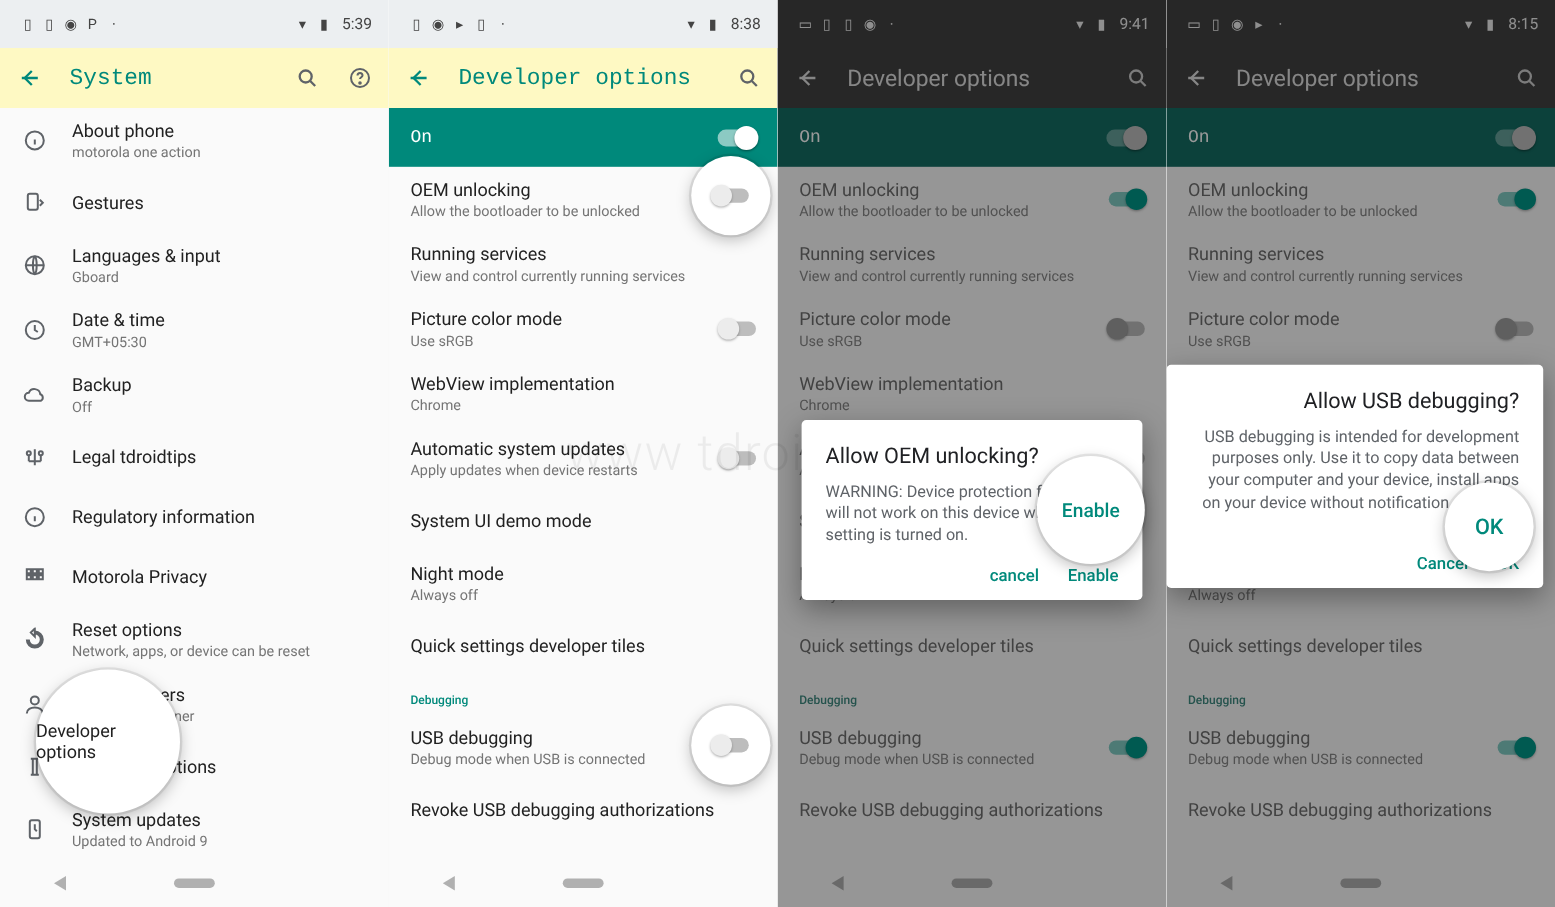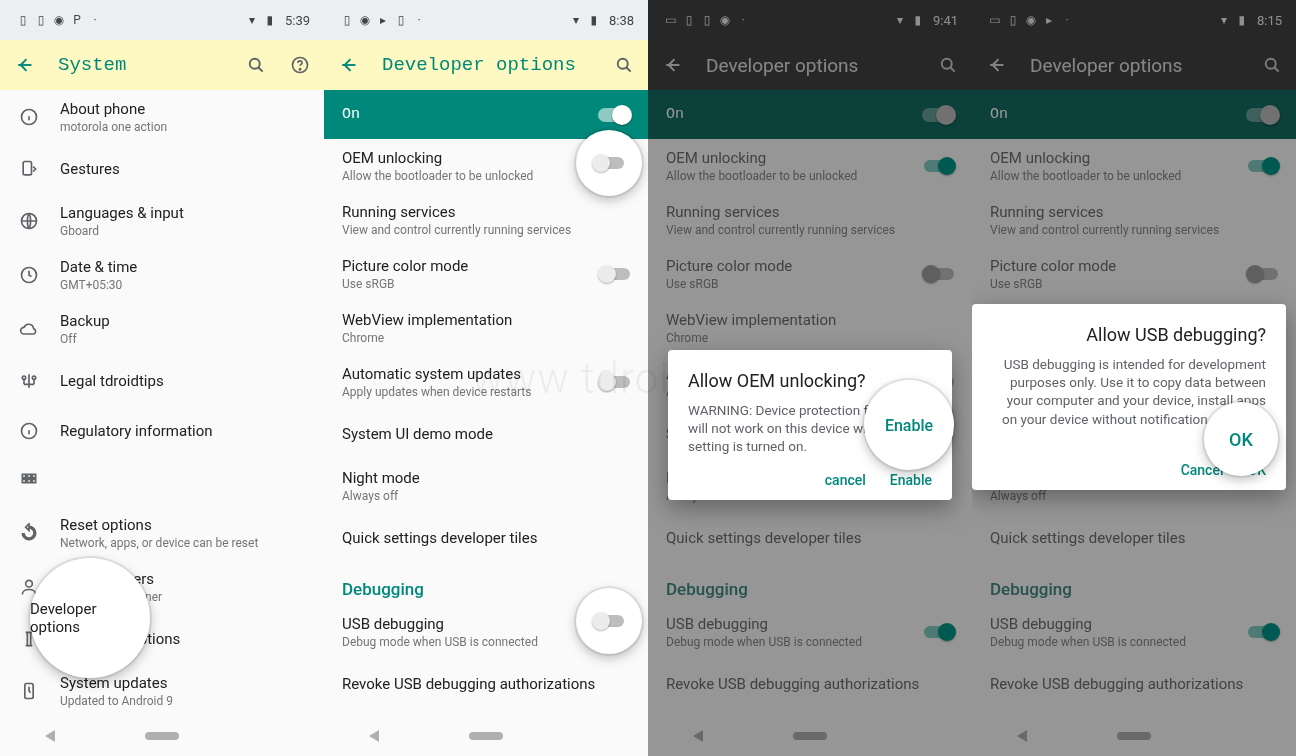--- a/index.html
+++ b/index.html
@@ -96,21 +96,21 @@
     display:flex;
     align-items:center;
     padding: 10px 18px;
     min-height: 50px;
     gap: 20px;
   }
   .row .icon { width:22px; color:#5f6368; display:flex; justify-content:center; }
   .row .text { flex:1; }
   .row .primary { font-size:15px; color:#212121; }
   .row .secondary { font-size:12px; color:#757575; margin-top:2px; }
-  .sectionhdr { font-size:17px; color:#00897b; font-weight:500; padding: 16px 18px 6px; }
+  .sectionhdr { font-size:10px; color:#00897b; font-weight:500; padding: 16px 18px 6px; }
 
   .dimmed .row .primary { color:#6e6e6e; }
   .dimmed .row .secondary { color:#888; }
   .dimmed .sectionhdr { color:#3f8a80; }
 
   
   .toggle {
     width: 30px; height: 12px; border-radius:7px;
     background:#bdbdbd; position:relative;
   }
@@ -296,20 +296,23 @@
         <span class="text">
           <div class="primary">Regulatory information</div>
         </span>
       </div>
       <div class="row">
         <span class="icon">
           <svg width="20" height="20" viewBox="0 0 24 24" fill="none" stroke="#5f6368" stroke-width="2">
             <path d="M4 4h4v4H4zM10 4h4v4h-4zM16 4h4v4h-4zM4 10h4v4H4zM10 10h4v4h-4zM16 10h4v4h-4z"></path>
           </svg>
         </span>
+        <span class="text">
+          <div class="primary">Motorola Privacy</div>
+        </span>
       </div>
       <div class="row">
         <span class="icon">
           <svg width="20" height="20" viewBox="0 0 24 24" fill="none" stroke="#5f6368" stroke-width="2">
             <path d="M4 12a8 8 0 108-8V1L8 5l4 4V6a6 6 0 11-6 6"></path>
           </svg>
         </span>
         <span class="text">
           <div class="primary">Reset options</div>
           <div class="secondary">Network, apps, or device can be reset</div>

